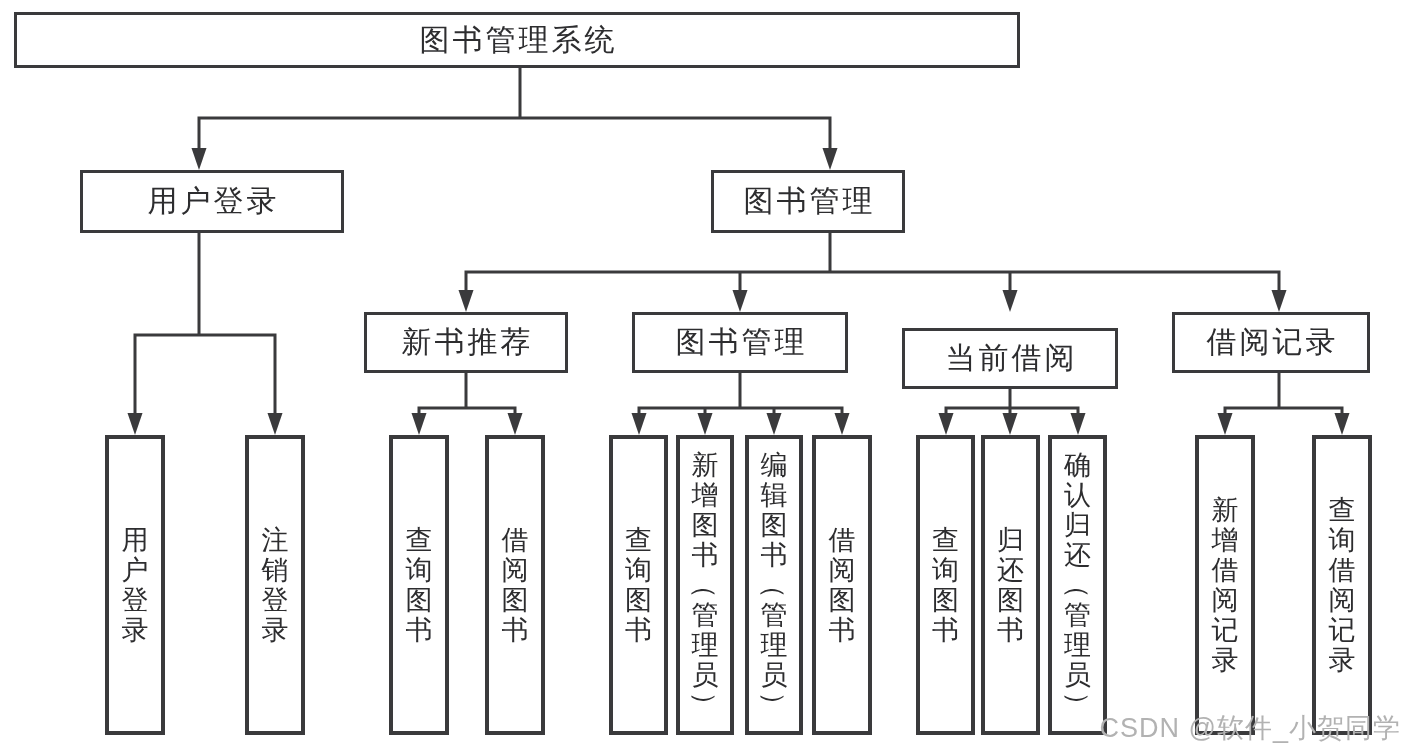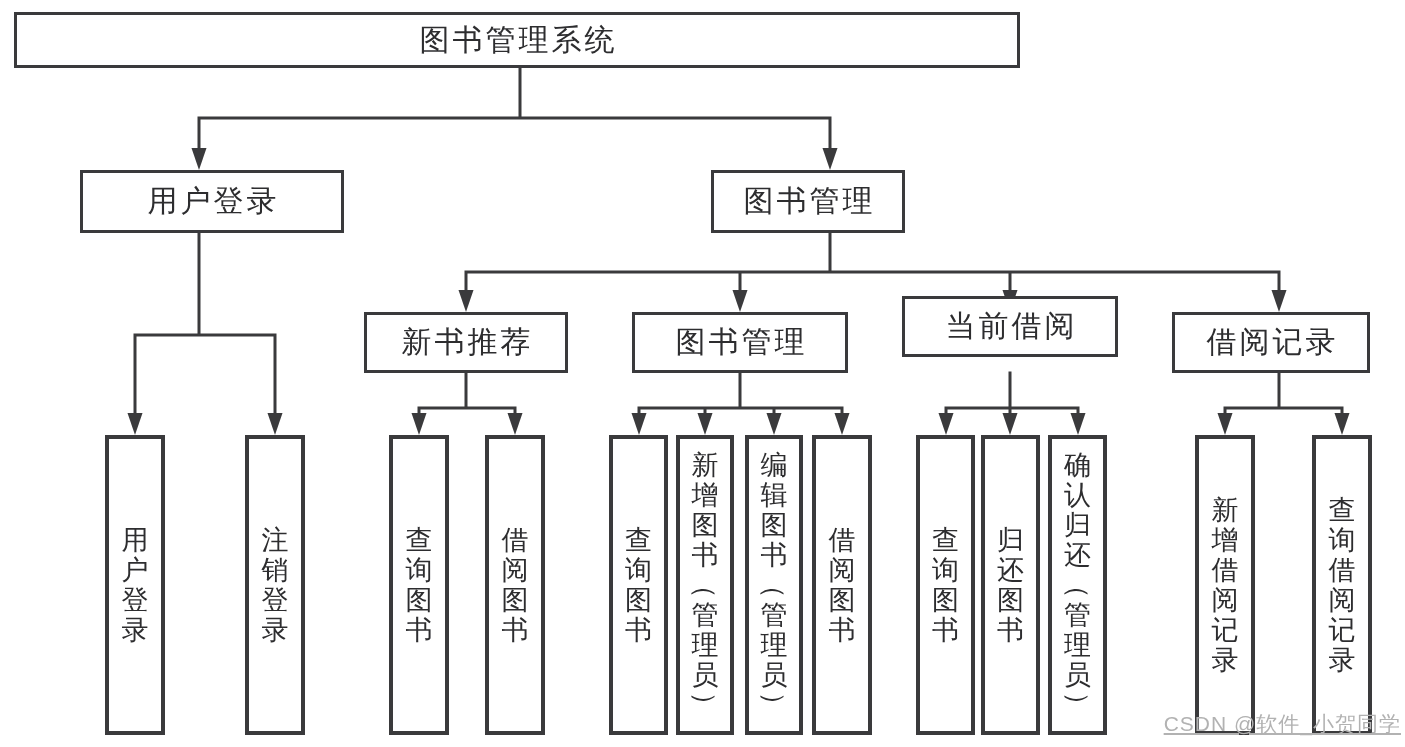--- a/index.html
+++ b/index.html
@@ -20,21 +20,21 @@
   }
   .leaf {
     border-width:4px; flex-direction:column;
     font-size:27px; letter-spacing:0; padding-left:0;
     white-space:normal;
   }
   .leaf .vchar { display:block; height:30px; line-height:30px; width:100%; text-align:center; }
   .leaf .vchar.rot { transform:rotate(90deg); }
   .watermark {
     position:absolute; top:710px; right:4px; z-index:5;
-    color:var(--watermark,#b2b2b2); font-size:21px; letter-spacing:1px;text-decoration:underline;
+    color:var(--watermark,#b2b2b2); font-size:27px; letter-spacing:1px;
   }
 </style>
 </head>
 <body>
 
 <div class="canvas">
 
   <svg class="connectors" width="1405" height="747" viewBox="0 0 1405 747" aria-hidden="true">
       <path d="M520 68V118M199 118H830M199 118V150M830 118V150M199 233V335M135 335H275M135 335V415M275 335V415M830 233V272M466 272H1279M466 272V292M740 272V292M1010 272V292M1279 272V292M466 373V408M419 408H515M419 408V415M515 408V415M740 373V408M639 408H842M639 408V415M705 408V415M774 408V415M842 408V415M1010 373V408M946 408H1078M946 408V415M1010 408V415M1078 408V415M1279 373V408M1225 408H1342M1225 408V415M1342 408V415" fill="none" stroke="#3a3a3c" stroke-width="3" stroke-linecap="square"></path>
       <polygon points="191.5,148 206.5,148 199,170" fill="#3a3a3c"></polygon>
@@ -58,21 +58,21 @@
       <polygon points="1334.5,413 1349.5,413 1342,435" fill="#3a3a3c"></polygon>
     </svg>
 
   <div class="box" style="left:14px;top:12px;width:1006px;height:56px">图书管理系统</div>
 
   <div class="box" style="left:80px;top:170px;width:264px;height:63px">用户登录</div>
   <div class="box" style="left:711px;top:170px;width:194px;height:63px">图书管理</div>
 
   <div class="box" style="left:364px;top:312px;width:204px;height:61px">新书推荐</div>
   <div class="box" style="left:632px;top:312px;width:216px;height:61px">图书管理</div>
-  <div class="box" style="left:902px;top:296px;width:216px;height:61px">当前借阅</div>
+  <div class="box" style="left:902px;top:328px;width:216px;height:61px">当前借阅</div>
   <div class="box" style="left:1172px;top:312px;width:198px;height:61px">借阅记录</div>
 
   <div class="box leaf" style="left:105px;top:435px;width:60px;height:300px">
       <span class="vchar">用</span>
       <span class="vchar">户</span>
       <span class="vchar">登</span>
       <span class="vchar">录</span>
     </div>
   <div class="box leaf" style="left:245px;top:435px;width:60px;height:300px">
       <span class="vchar">注</span>

